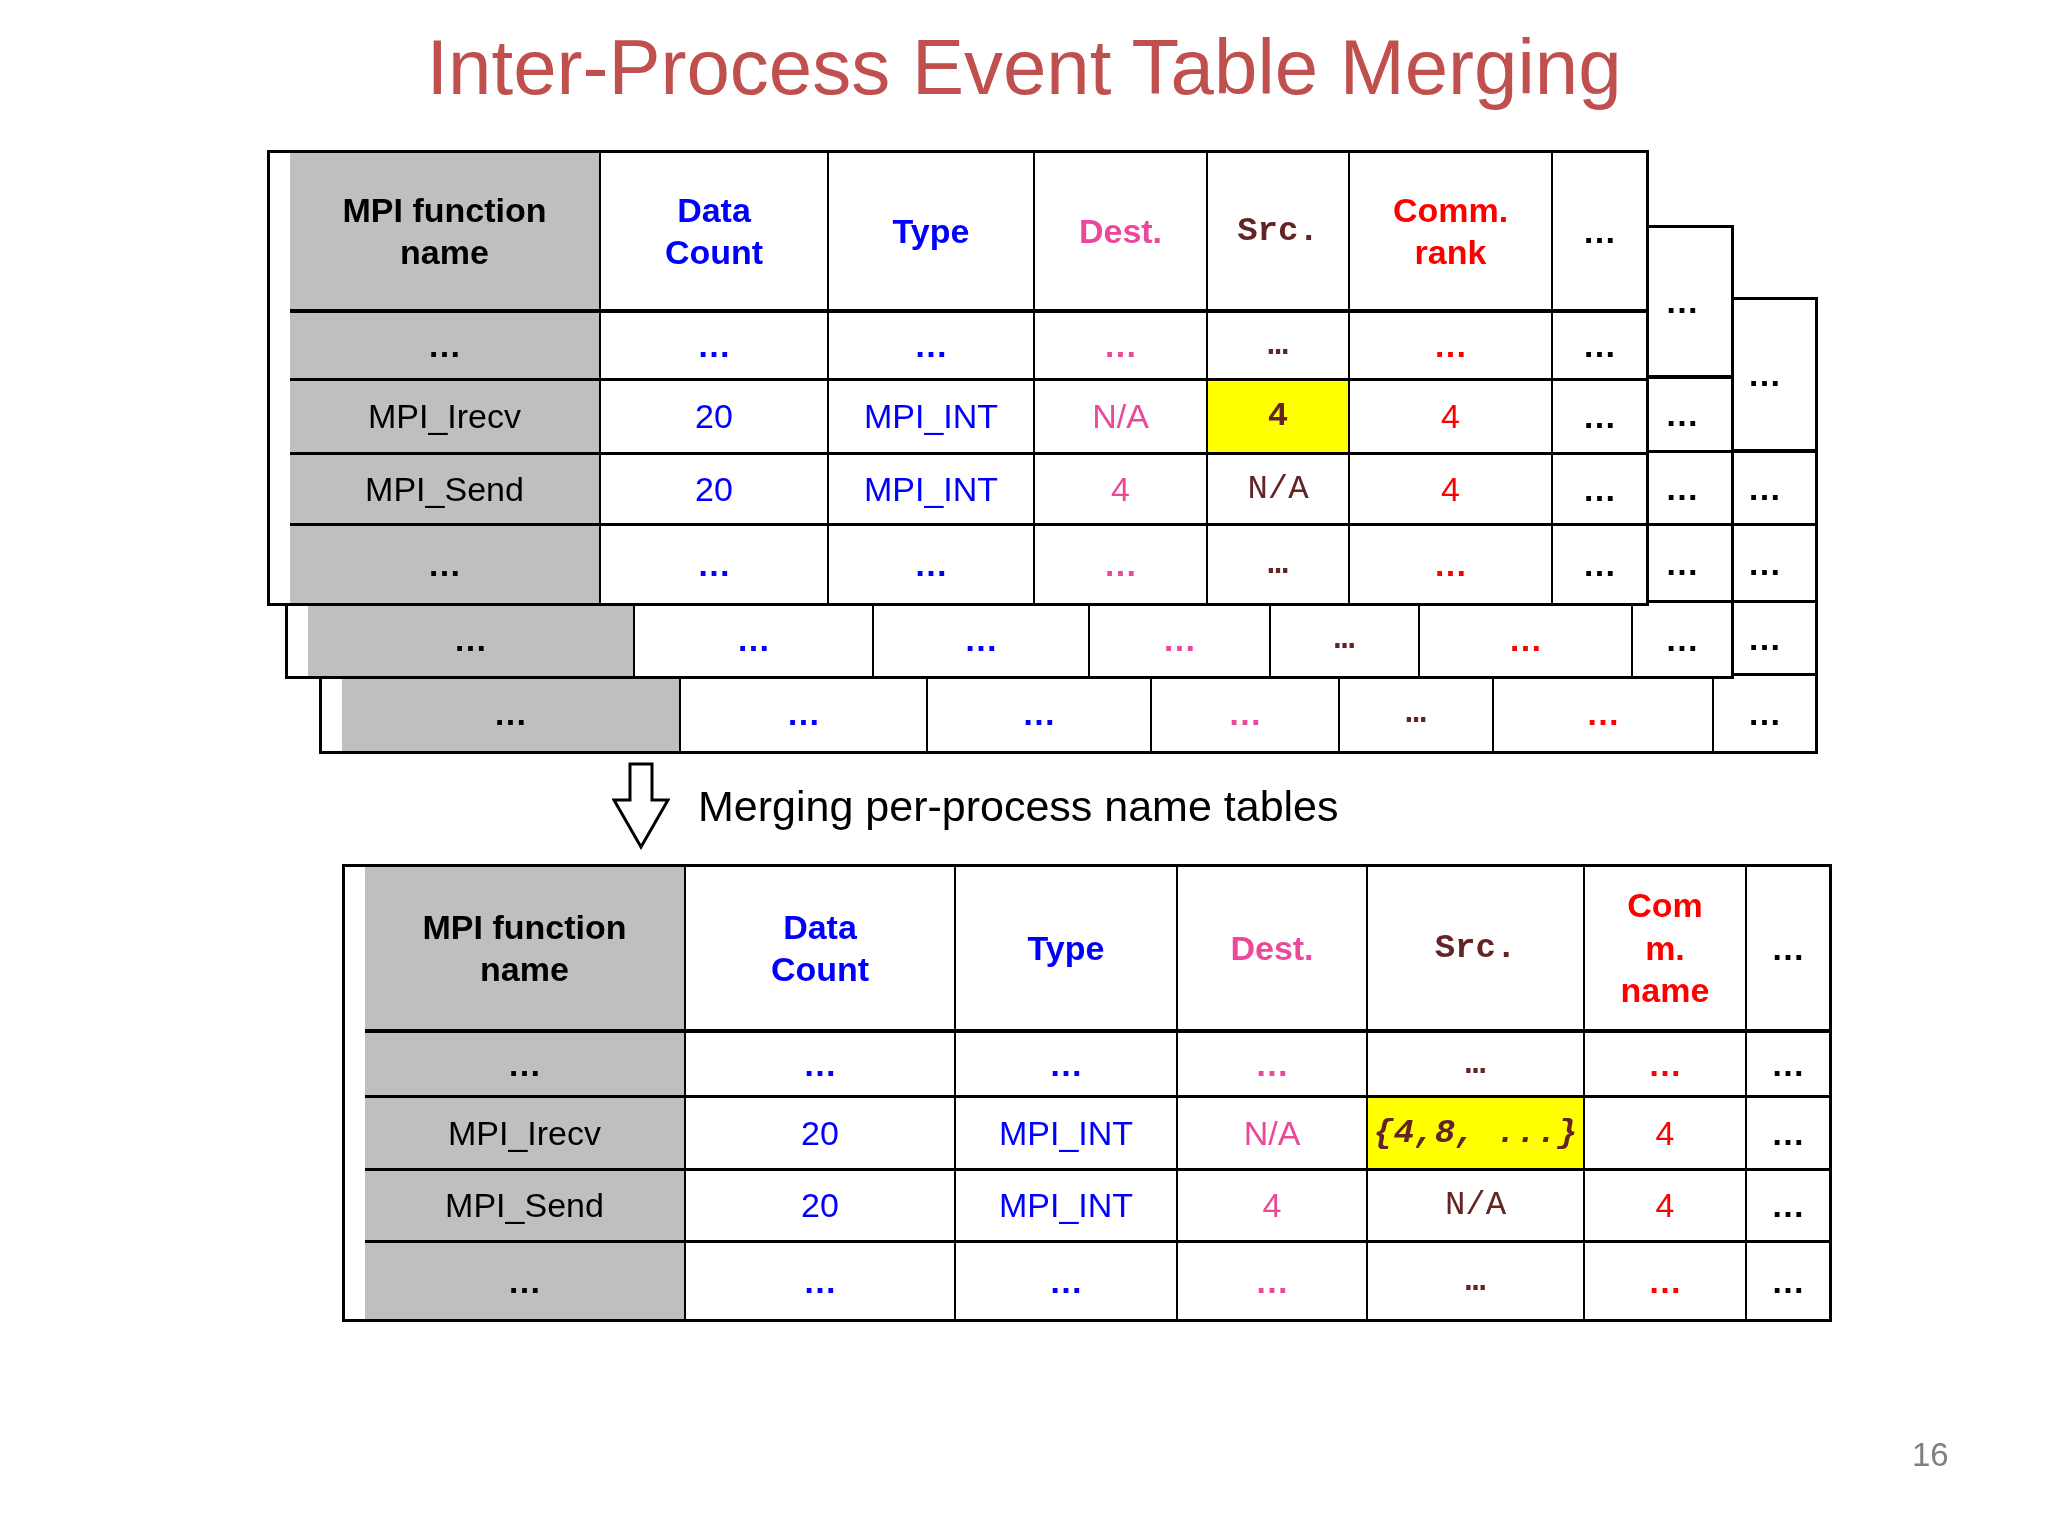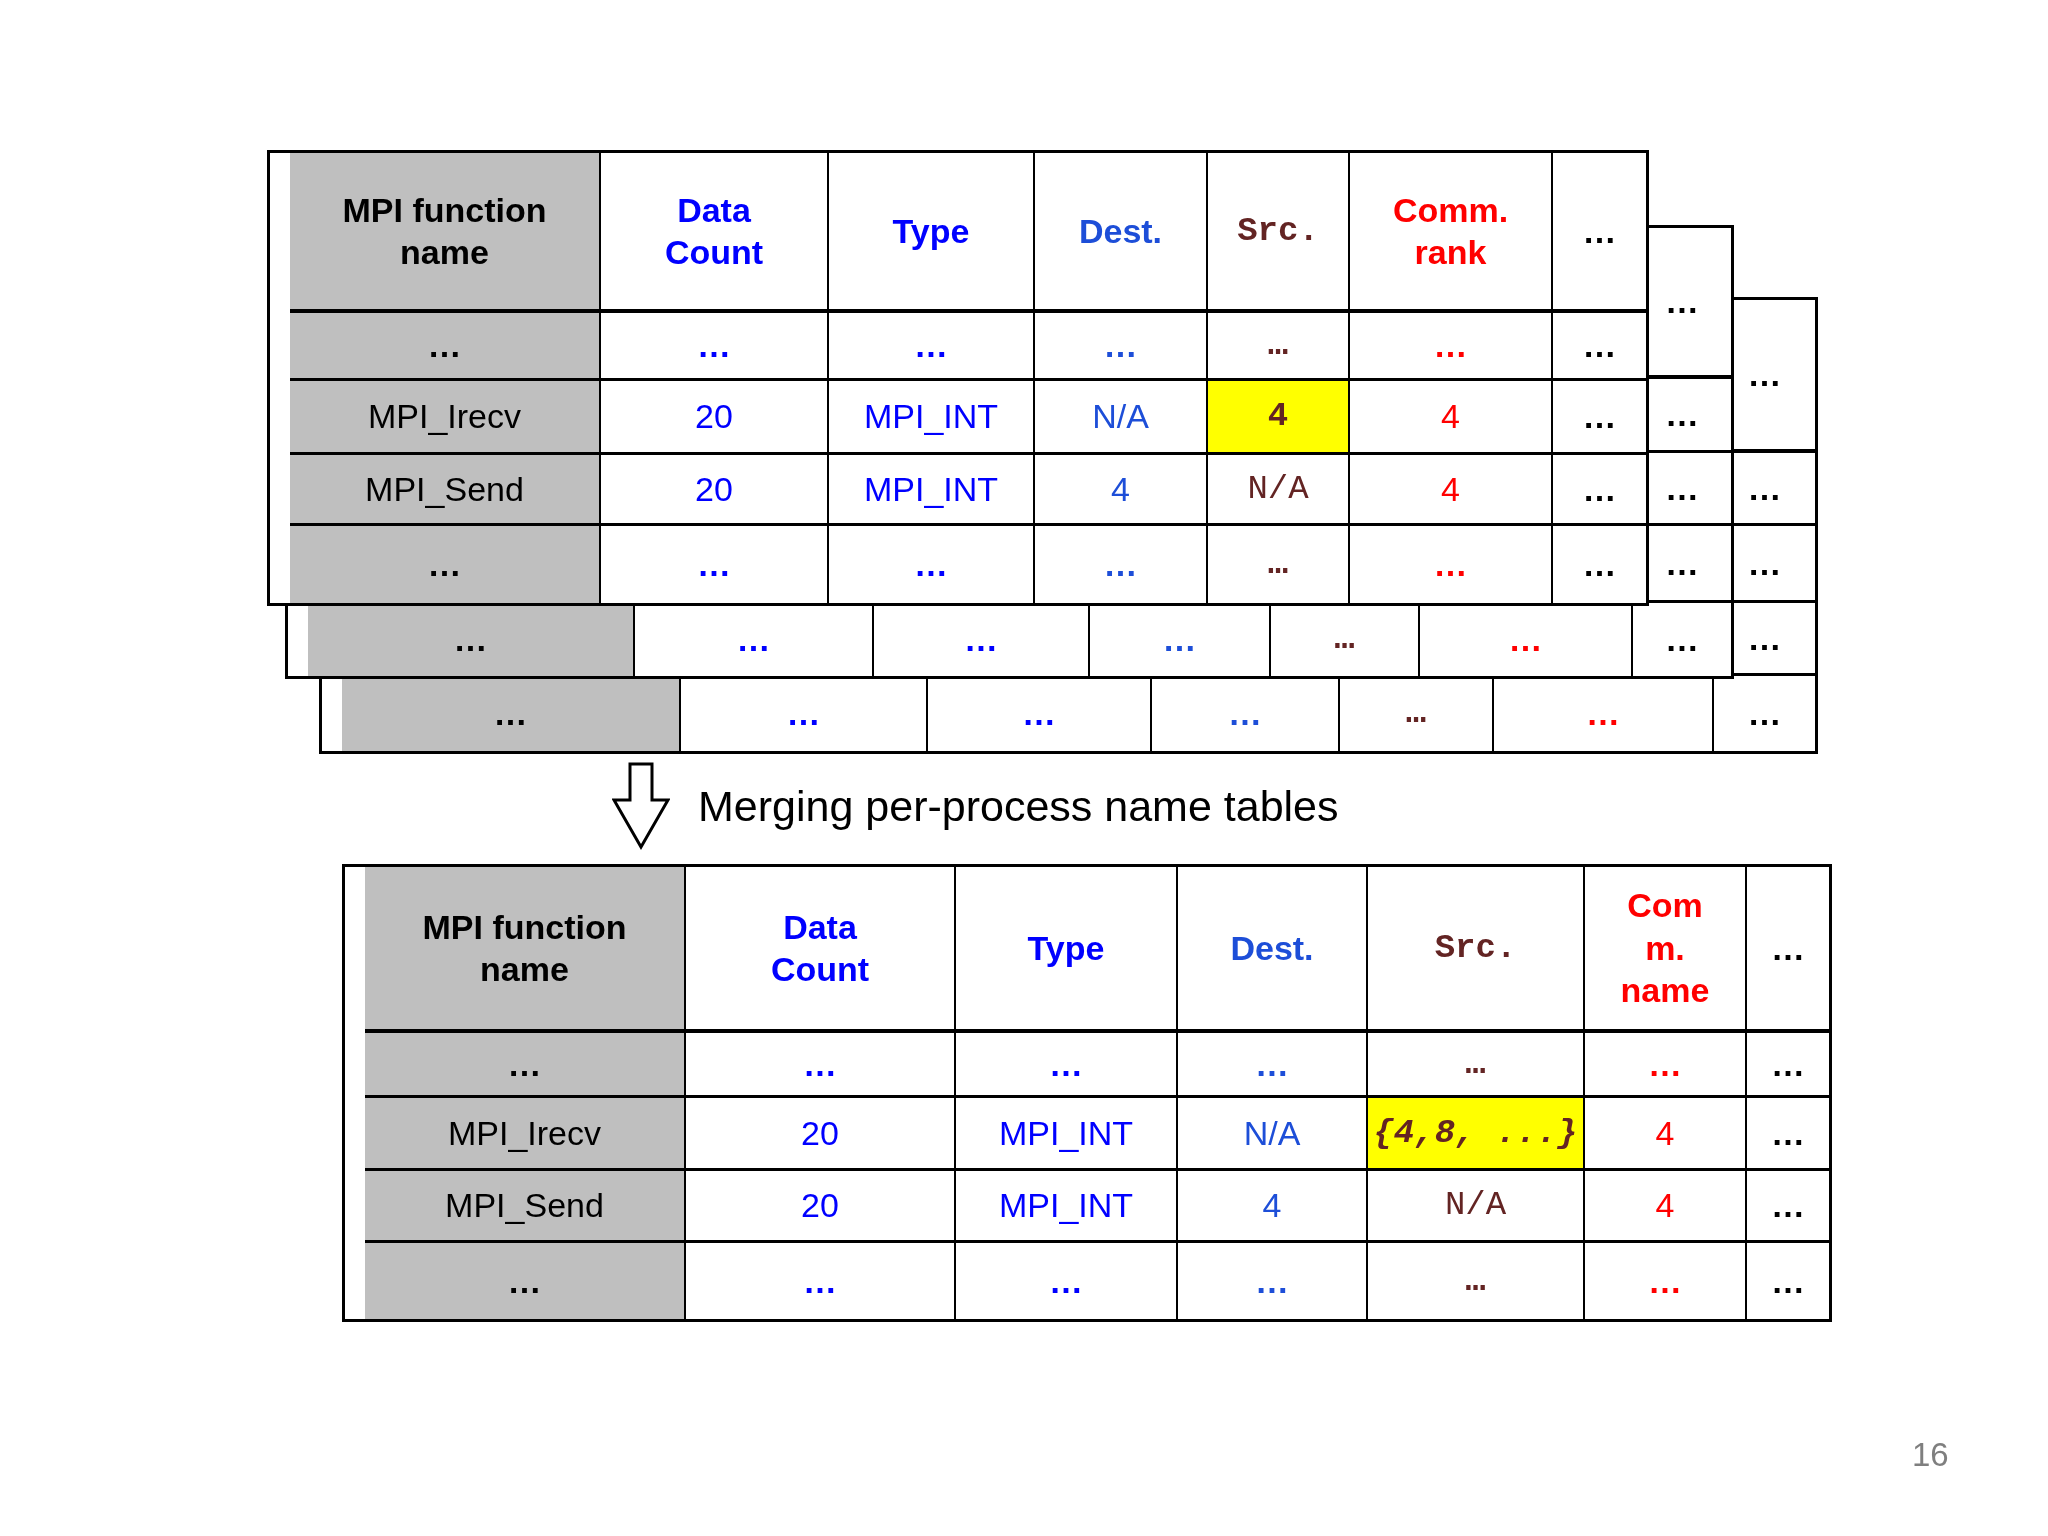--- a/index.html
+++ b/index.html
@@ -10,38 +10,39 @@
   .tbl{position:absolute;display:grid;background:#ffffff;border:3px solid #000;}
   .cell{box-sizing:border-box;display:flex;align-items:center;justify-content:center;
         border-right:2px solid #000;border-bottom:3px solid #000;
         font-size:34px;color:#000;background:#ffffff;text-align:center;line-height:1.2;
         overflow:hidden;}
   .cell.lastc{border-right:none;}
   .cell.lastr{border-bottom:none;}
   .cell.hrow{border-bottom:4px solid #000;font-weight:700;white-space:pre-line;line-height:1.25;}
   .g{background:#BFBFBF;margin-left:20px;}
   .b{color:#0000FF;}
-  .p{color:#1d4ed8;}
+  .p{color:#ec4899;}
   .m{color:#632423;font-family:Liberation Mono, monospace;}
   .r{color:#FF0000;}
   .k{color:#000000;}
   .hl{background:#FFFF00;}
   .bold{font-weight:700;}
   .ital{font-style:italic;}
   .dots{font-weight:700;}
   .merge-row{position:absolute;left:612px;top:762px;display:flex;align-items:center;}
   .merge-arrow{width:58px;height:88px;flex:0 0 auto;}
   .merge-label{margin-left:28px;font-size:43px;color:#000;white-space:nowrap;}
   .page-number{position:absolute;left:1872px;top:1436px;font-size:33px;color:#7F7F7F;margin-left:40px;}
 </style>
 </head>
 <body>
 
 <div class="slide">
 
+  <div class="title">Inter-Process Event Table Merging</div>
 
   <div class="tbl" style="left: 319px; top: 297px; grid-template-columns: 359px 247px 224px 188px 154px 220px 101px; grid-template-rows: 153px 73px 77px 73px 75px;">
       <div class="cell k g hrow"></div>
       <div class="cell b hrow"></div>
       <div class="cell b hrow"></div>
       <div class="cell p hrow"></div>
       <div class="cell m hrow"></div>
       <div class="cell r hrow"></div>
       <div class="cell k dots hrow lastc">…</div>
       <div class="cell k g dots">…</div>

